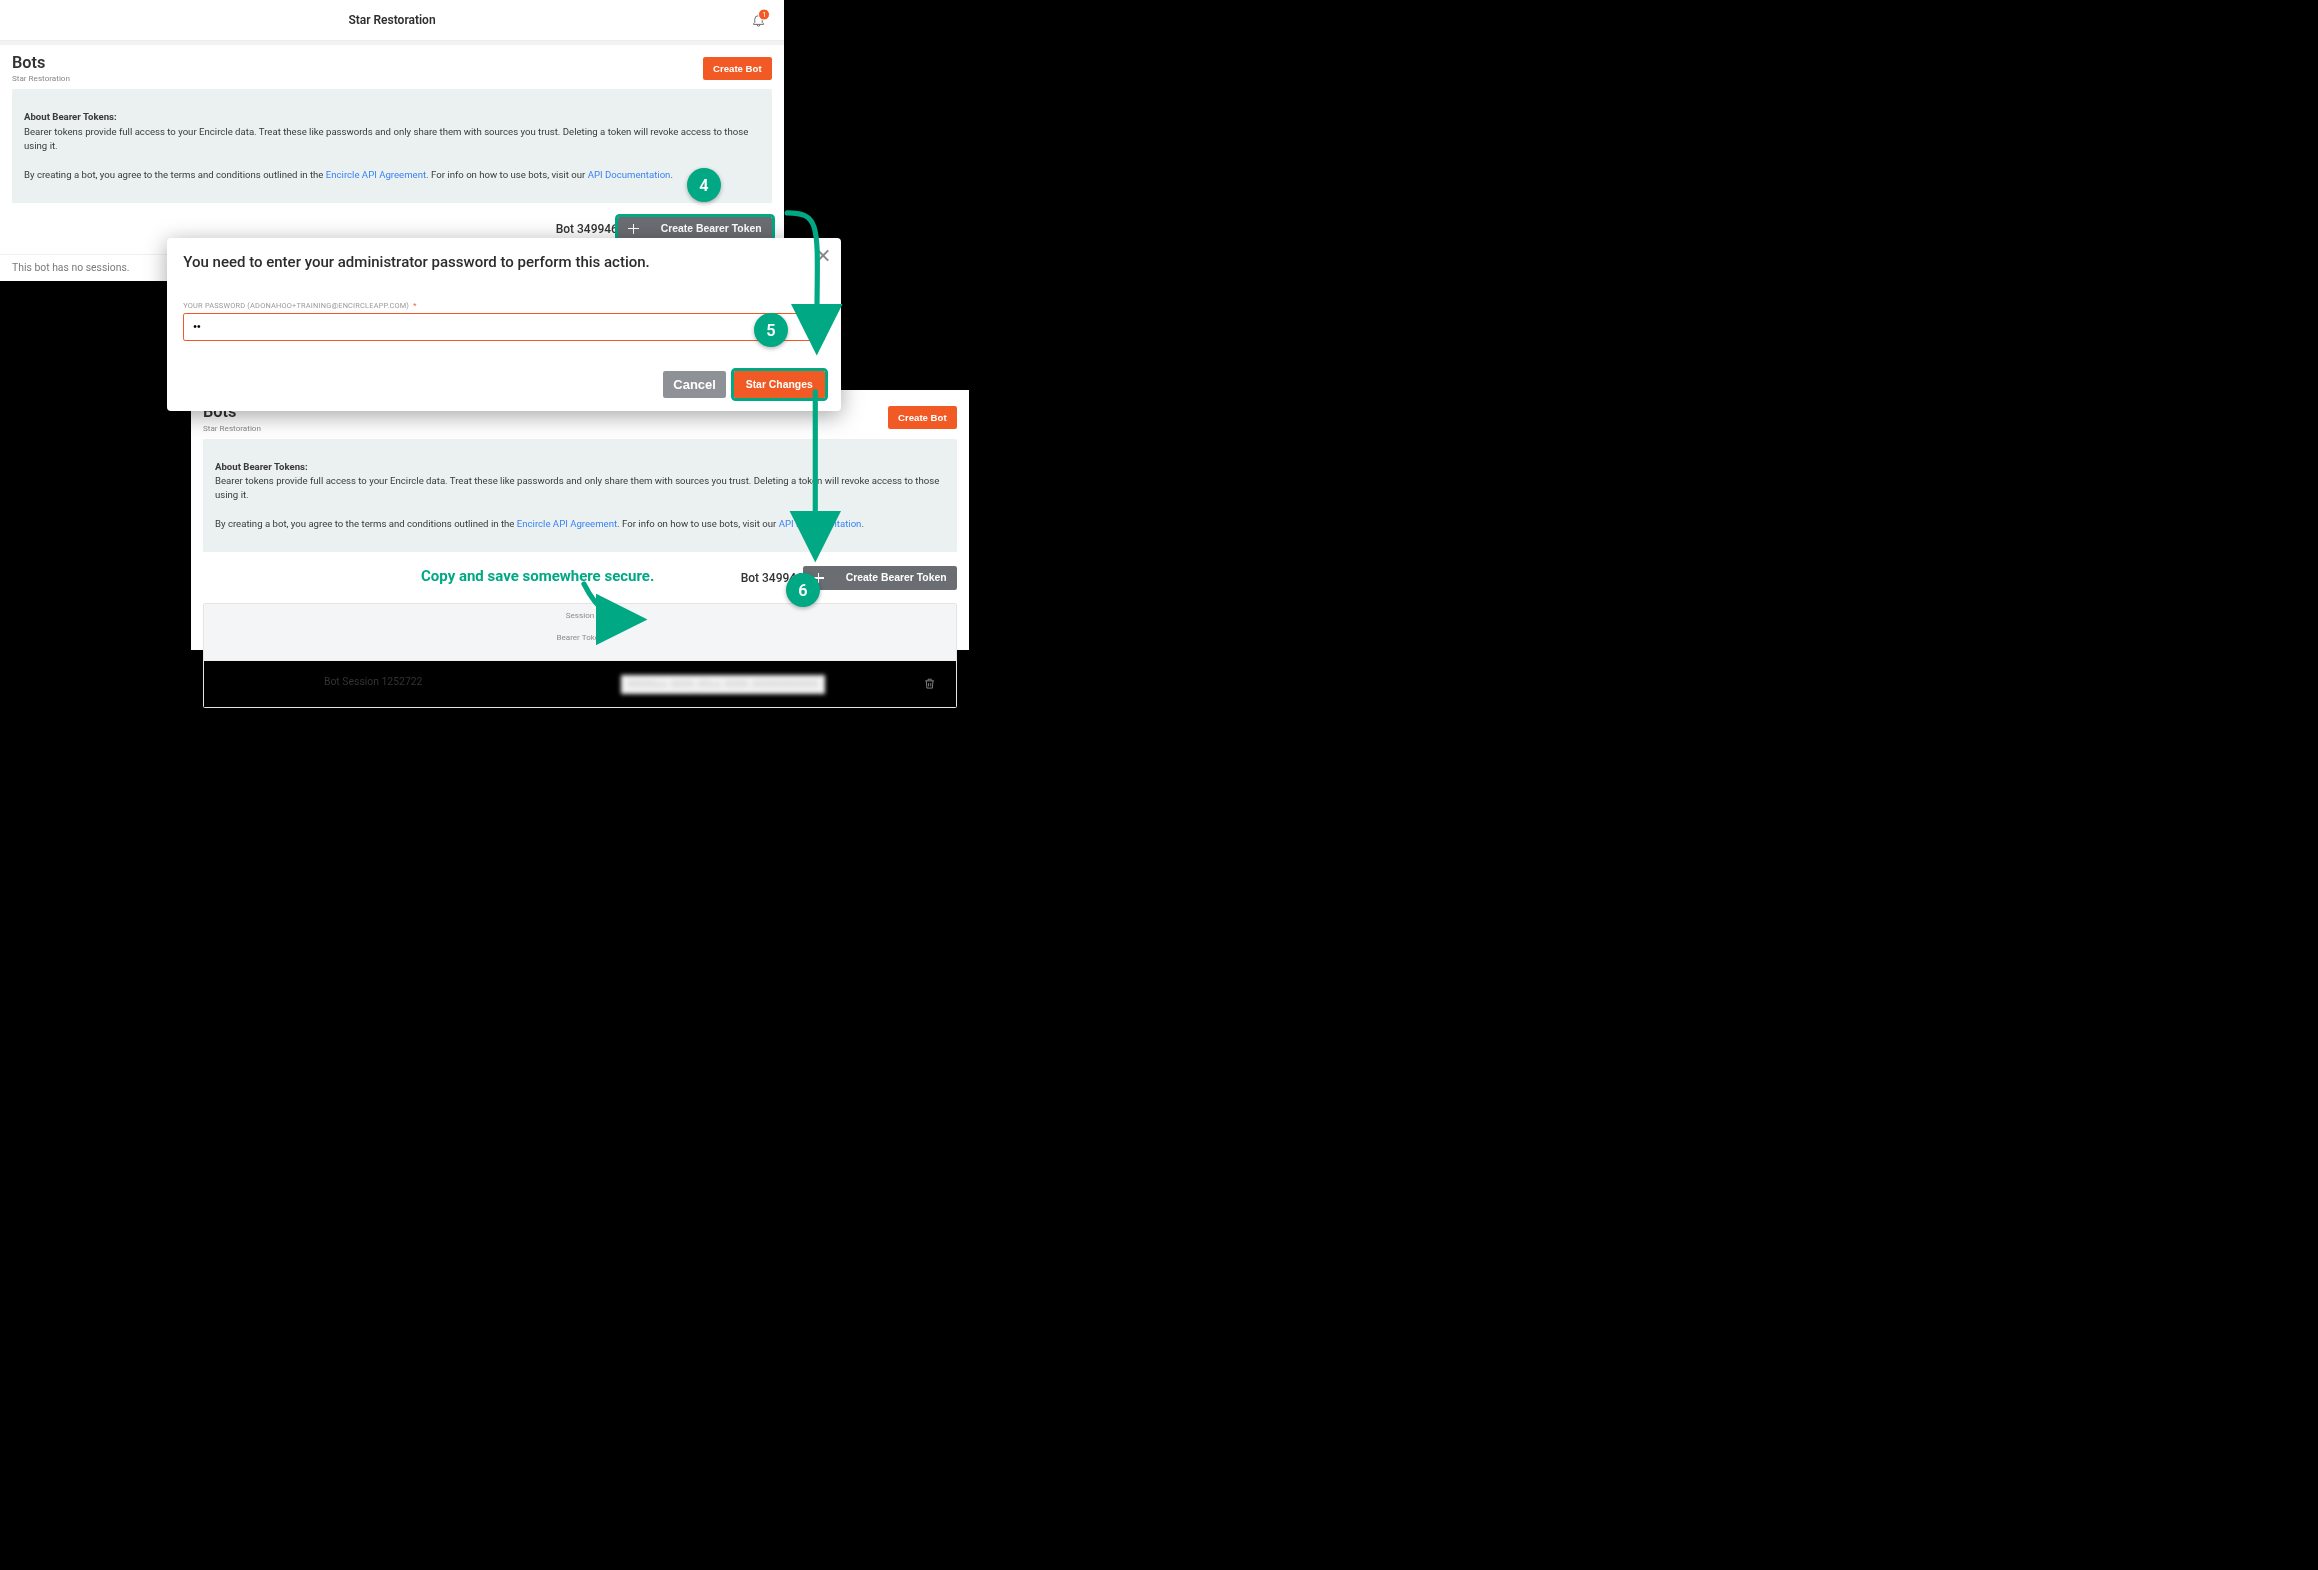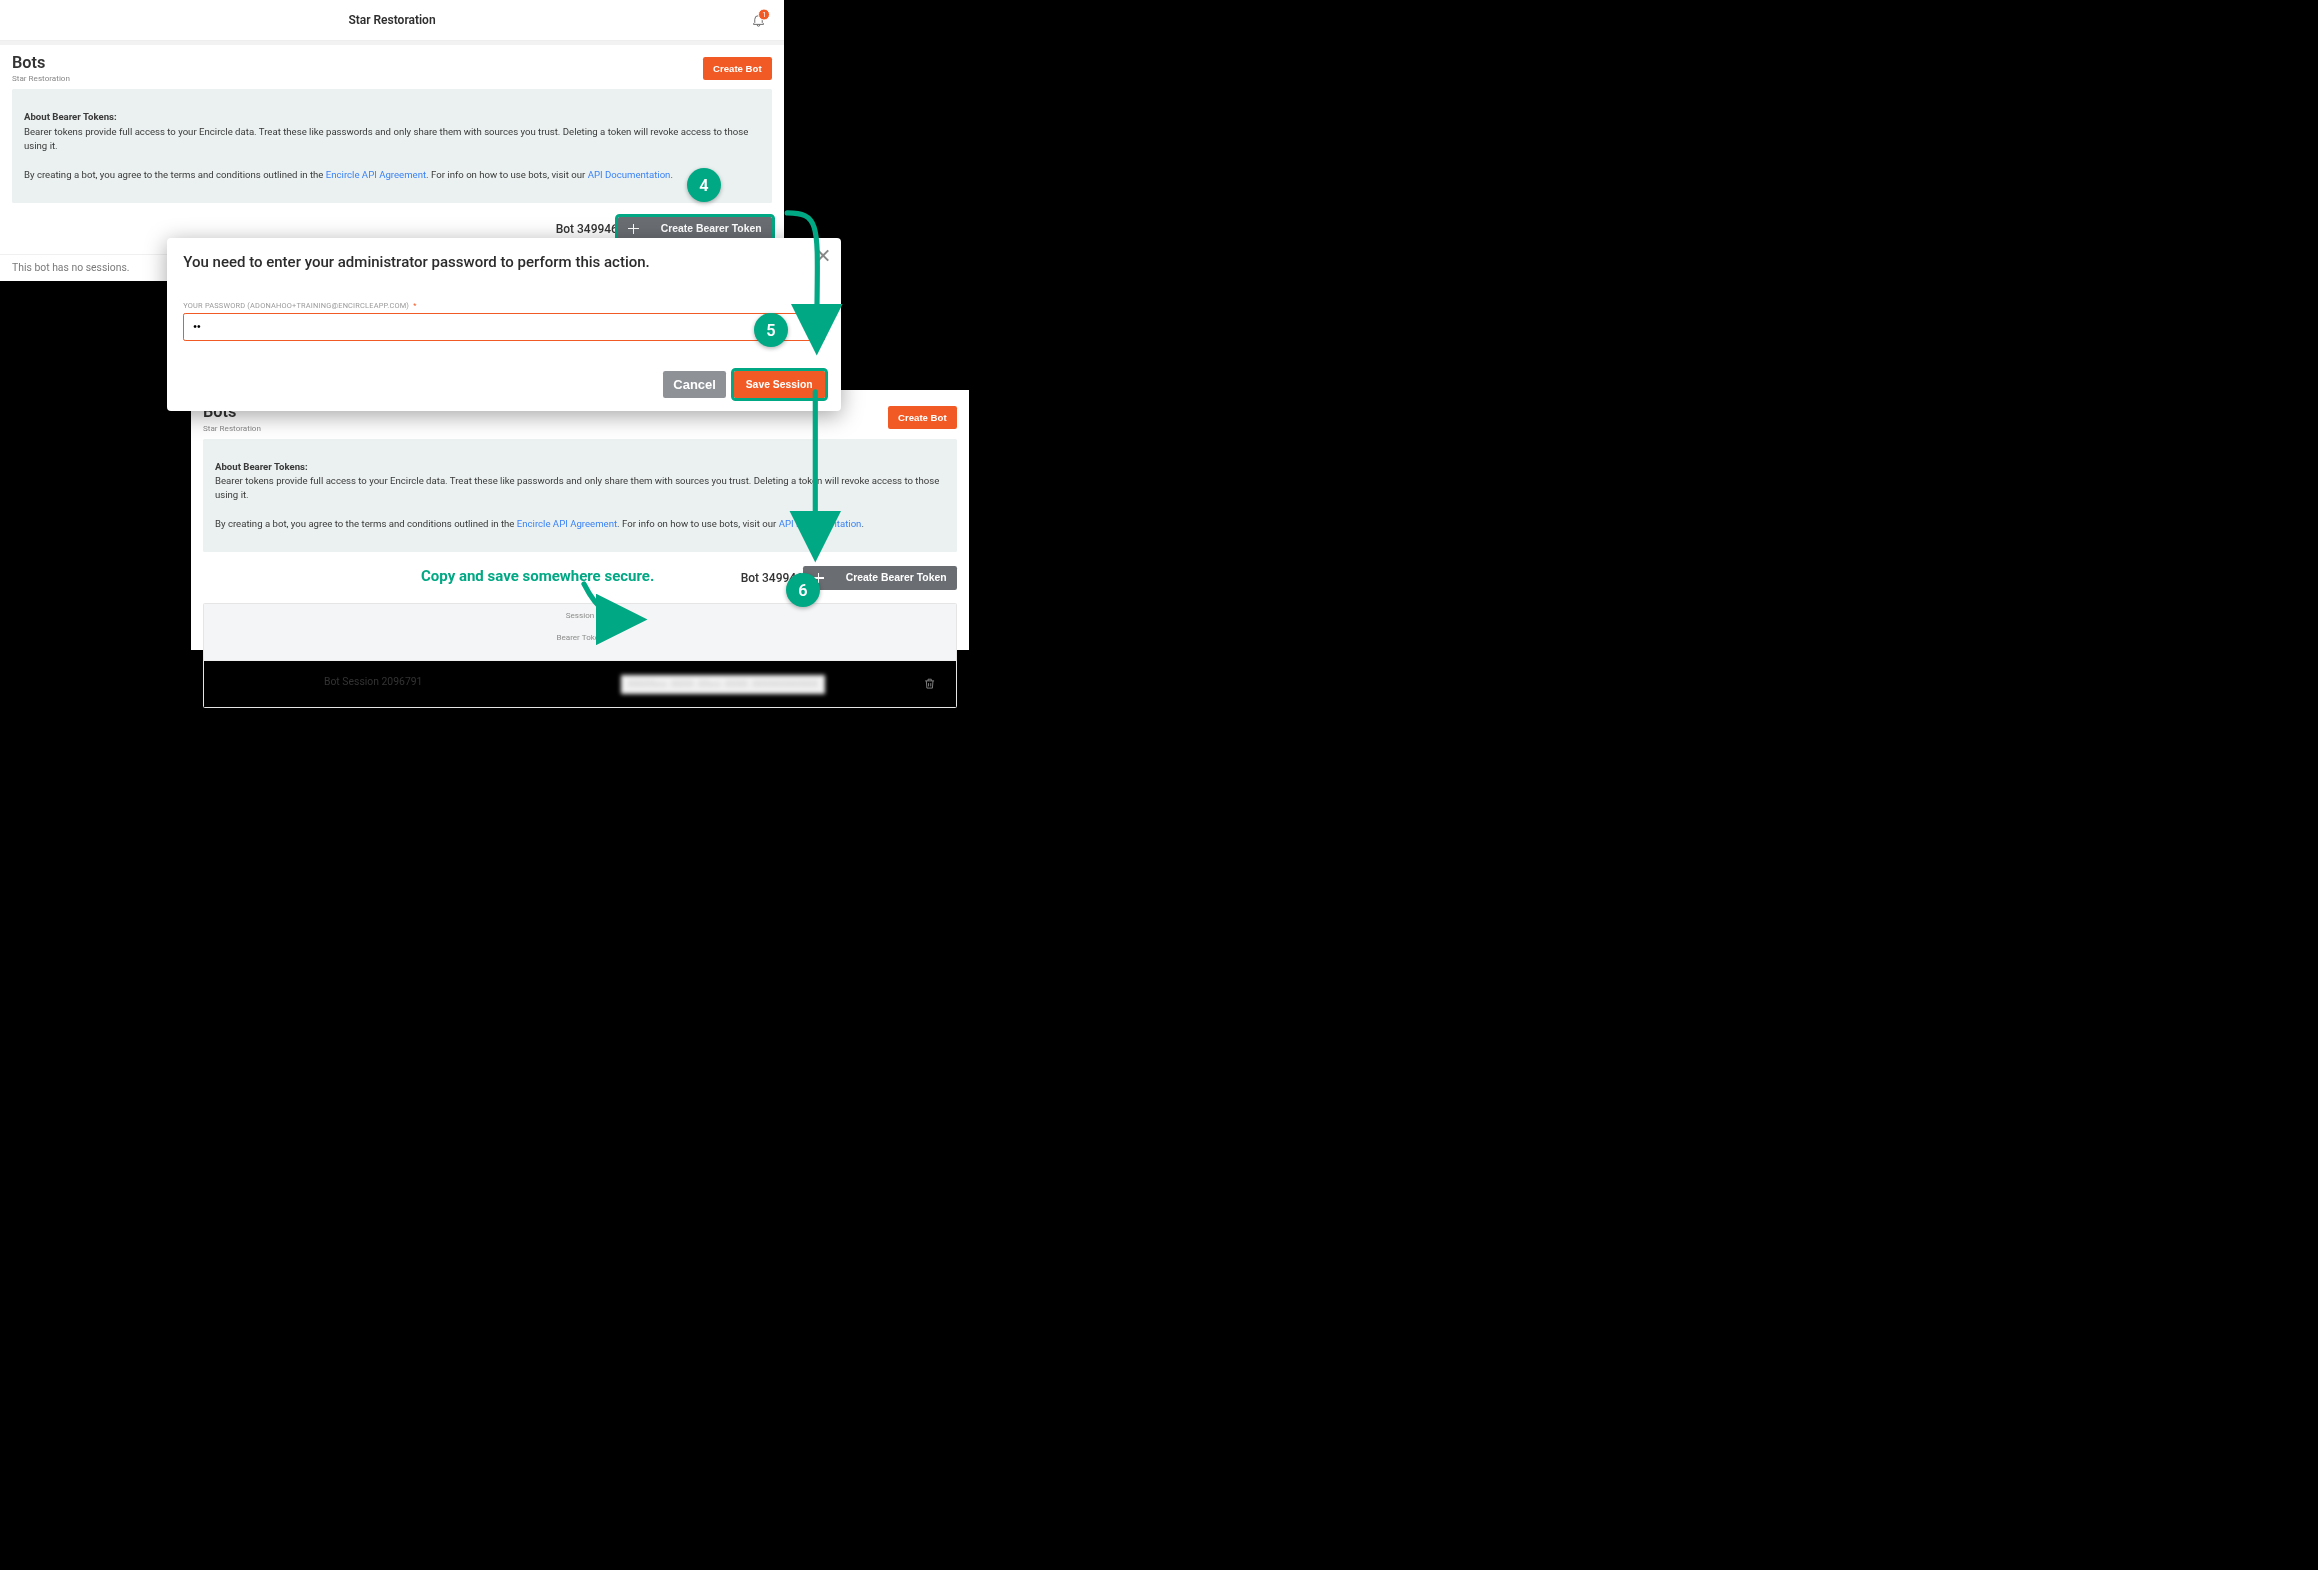--- a/index.html
+++ b/index.html
@@ -103,21 +103,21 @@
 
   <div class="panel2">
     <div class="p2-close close-x"></div>
     <div class="p2-title">You need to enter your administrator password to perform this action.</div>
     <div class="p2-label">
       <span>YOUR PASSWORD (ADONAHOO+TRAINING@ENCIRCLEAPP.COM)</span>&nbsp;&nbsp;<span class="req">*</span>
     </div>
     <input type="password" class="p2-input" value="••" style="">
     <div class="p2-actions">
       <button class="btn-cancel">Cancel</button>
-      <button class="btn-orange hl-teal" style="padding:6.7px 12px;font-size:10.4px">Save Session</button>
+      <button class="btn-orange hl-teal" style="padding:6.7px 12px;font-size:10.4px">Star Changes</button>
     </div>
   </div>
 
   <div class="panel3">
     <div class="page-head" style="padding-top:12px">
       <div>
         <h1>Bots</h1>
         <div class="org">Star Restoration</div>
       </div>
       <button class="btn-orange">Create Bot</button>
@@ -134,21 +134,21 @@
         <span>Create Bearer Token</span>
       </button>
     </div>
     <div class="table">
       <div class="thead">
         <div class="th c1">Session</div>
         <div class="th c2">Bearer Token</div>
         <div class="th c3"></div>
       </div>
       <div class="trow">
-        <div class="td c1">Bot Session 2096791</div>
+        <div class="td c1">Bot Session 1252722</div>
         <div class="td c2"><span class="blurred">XXXXXxx-XXXX-XXxx-XXXX-XXXXXXXXXXXX</span></div>
         <div class="td c3">
           <span class="trash">
             <svg viewBox="0 0 24 24" width="13.3" height="13.3" fill="none" stroke="currentColor" stroke-width="1.6">
                 <path d="M4 7h16M9 7V4h6v3M6 7l1 13h10l1-13M10 11v6M14 11v6"></path>
               </svg>
           </span>
         </div>
       </div>
     </div>

